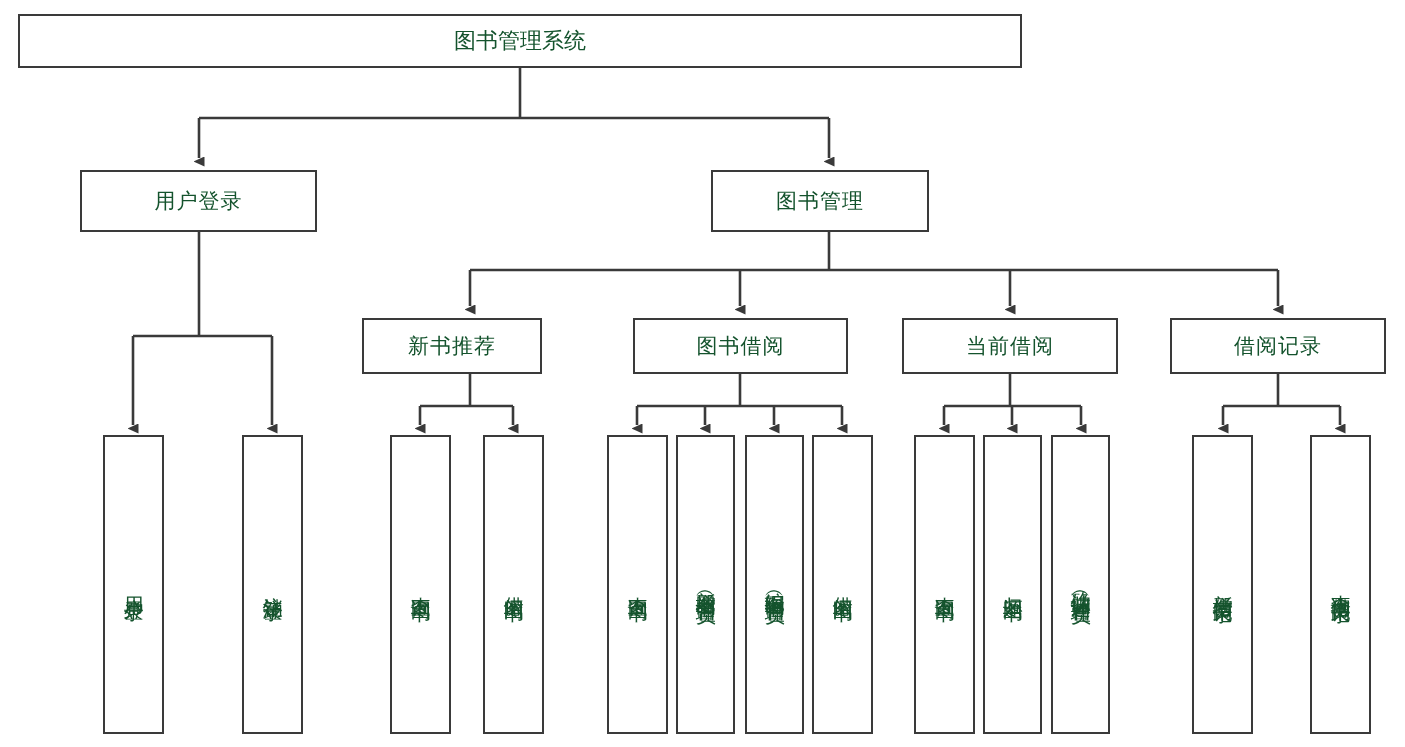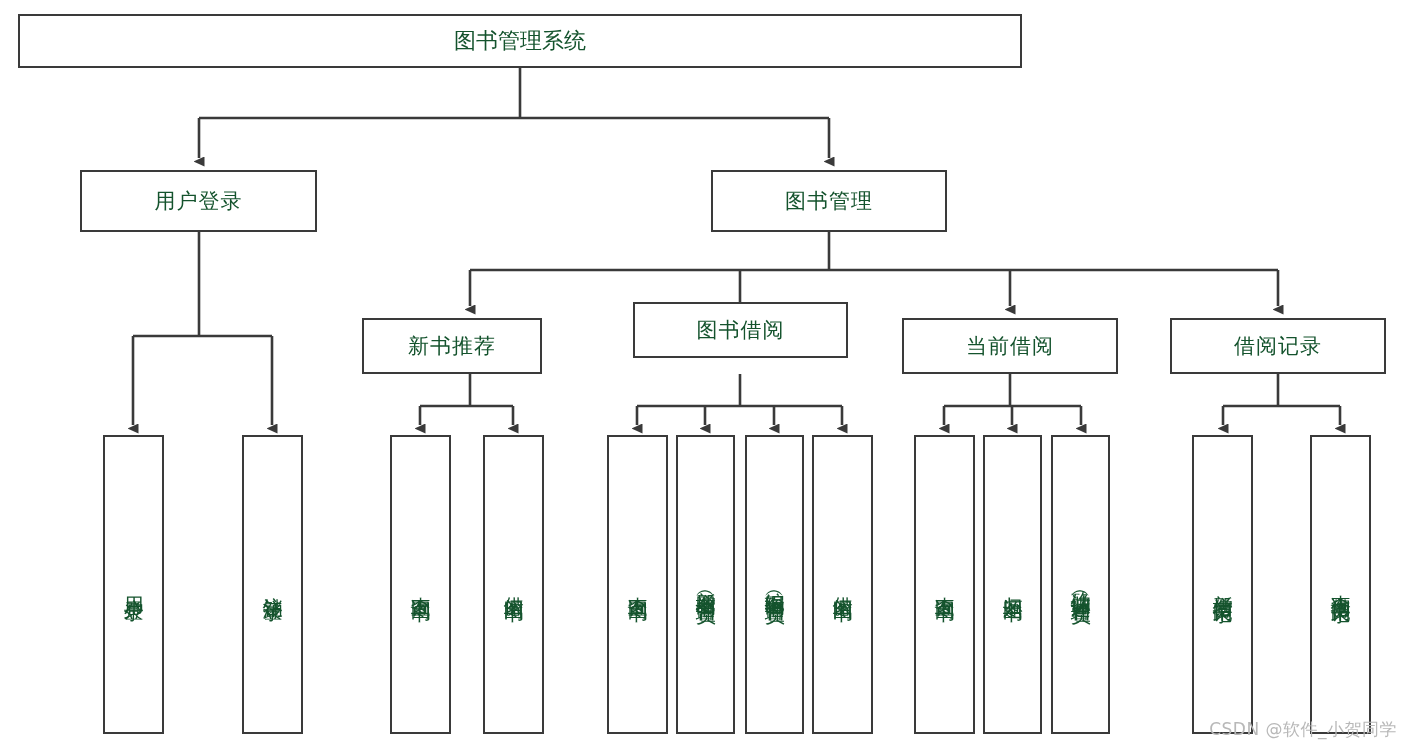--- a/index.html
+++ b/index.html
@@ -120,28 +120,28 @@
     </g>
   </svg>
 
   <div class="node root" style="left:18px; top:14px; width:1004px; height:54px;">
     <span>图书管理系统</span>
   </div>
 
   <div class="node h" style="left:80px; top:170px; width:237px; height:62px;">
     <span>用户登录</span>
   </div>
-  <div class="node h" style="left:711px; top:170px; width:236px; height:62px;">
+  <div class="node h" style="left:711px; top:170px; width:218px; height:62px;">
     <span>图书管理</span>
   </div>
 
   <div class="node h" style="left:362px; top:318px; width:180px; height:56px;">
     <span>新书推荐</span>
   </div>
-  <div class="node h" style="left:633px; top:302px; width:215px; height:56px;">
+  <div class="node h" style="left:633px; top:318px; width:215px; height:56px;">
     <span>图书借阅</span>
   </div>
   <div class="node h" style="left:902px; top:318px; width:216px; height:56px;text-align:center;">
     <span>当前借阅</span>
   </div>
   <div class="node h" style="left:1170px; top:318px; width:216px; height:56px;">
     <span>借阅记录</span>
   </div>
 
   <div class="node v" style="left:103px; top:435px; width:61px; height:299px;">
@@ -181,15 +181,14 @@
     <span class="vtext">确认归还（管理员）</span>
   </div>
 
   <div class="node v" style="left:1192px; top:435px; width:61px; height:299px;">
     <span class="vtext">新增借阅记录</span>
   </div>
   <div class="node v" style="left:1310px; top:435px; width:61px; height:299px;">
     <span class="vtext">查询借阅记录</span>
   </div>
 
-  <div class="watermark">CSDN @软件_小贺同学</div>
 
 </div>
 
 </body></html>

